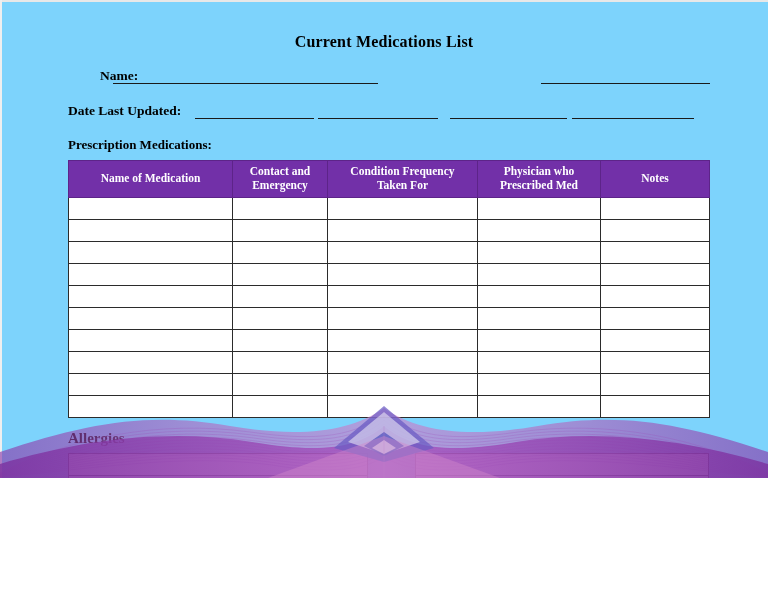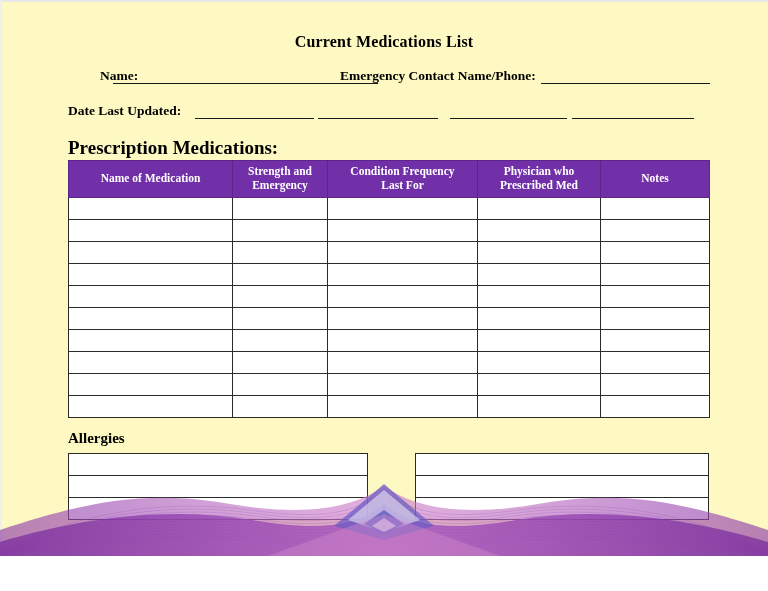--- a/index.html
+++ b/index.html
@@ -3,22 +3,22 @@
 <meta charset="utf-8">
 <style>
   html, body {
     margin: 0;
     padding: 0;
     background: #ffffff;
   }
   #page {
     position: relative;
     width: 768px;
-    height: 556px;
-    background: #fef9c3;
+    height: 478px;
+    background: #7dd3fc;
     overflow: hidden;
     font-family: "Liberation Serif", "DejaVu Serif", serif;
     color: #000000;
     box-sizing: border-box;
   }
   
   .edge-top {
     position: absolute; left: 0; top: 0; width: 768px; height: 2px;
     background: #e8e8e8;
   }
@@ -74,21 +74,21 @@
     height: 0;
   }
   .dr1 { left: 127px;  width: 119px; }
   .dr2 { left: 250px;  width: 120px; }
   .dr3 { left: 382px;  width: 117px; }
   .dr4 { left: 504px;  width: 122px; }
 
   .section-label {
     position: absolute;
     left: 68px; top: 137px;
-    font-size: 19px;
+    font-size: 13px;
     font-weight: bold;
   }
 
   
   .med-table {
     position: absolute;
     left: 68px; top: 160px;
     width: 641px;
     border-collapse: collapse;
     table-layout: fixed;
@@ -156,21 +156,20 @@
 <div id="page">
 
   <div class="edge-top"></div>
   <div class="edge-left"></div>
 
   <div class="doc-title">Current Medications List</div>
 
   <div class="row-name">
     <span class="lbl name-label">Name:</span>
     <span class="name-rule"></span>
-    <span class="lbl ec-label">Emergency Contact Name/Phone:</span>
     <span class="ec-rule"></span>
   </div>
 
   <div class="row-date">
     <span class="lbl date-label">Date Last Updated:</span>
     <span class="date-rule dr1"></span>
     <span class="date-rule dr2"></span>
     <span class="date-rule dr3"></span>
     <span class="date-rule dr4"></span>
   </div>
@@ -184,26 +183,26 @@
         <col class="c3">
         <col class="c4">
         <col class="c5">
     </colgroup>
     <thead>
       <tr>
         <th>
           <span>Name of Medication</span>
         </th>
         <th>
-          <span>Strength and</span><br>
+          <span>Contact and</span><br>
           <span>Emergency</span>
         </th>
         <th>
           <span>Condition Frequency</span><br>
-          <span>Last For</span>
+          <span>Taken For</span>
         </th>
         <th>
           <span>Physician who</span><br>
           <span>Prescribed Med</span>
         </th>
         <th>
           <span>Notes</span>
         </th>
       </tr>
     </thead>

